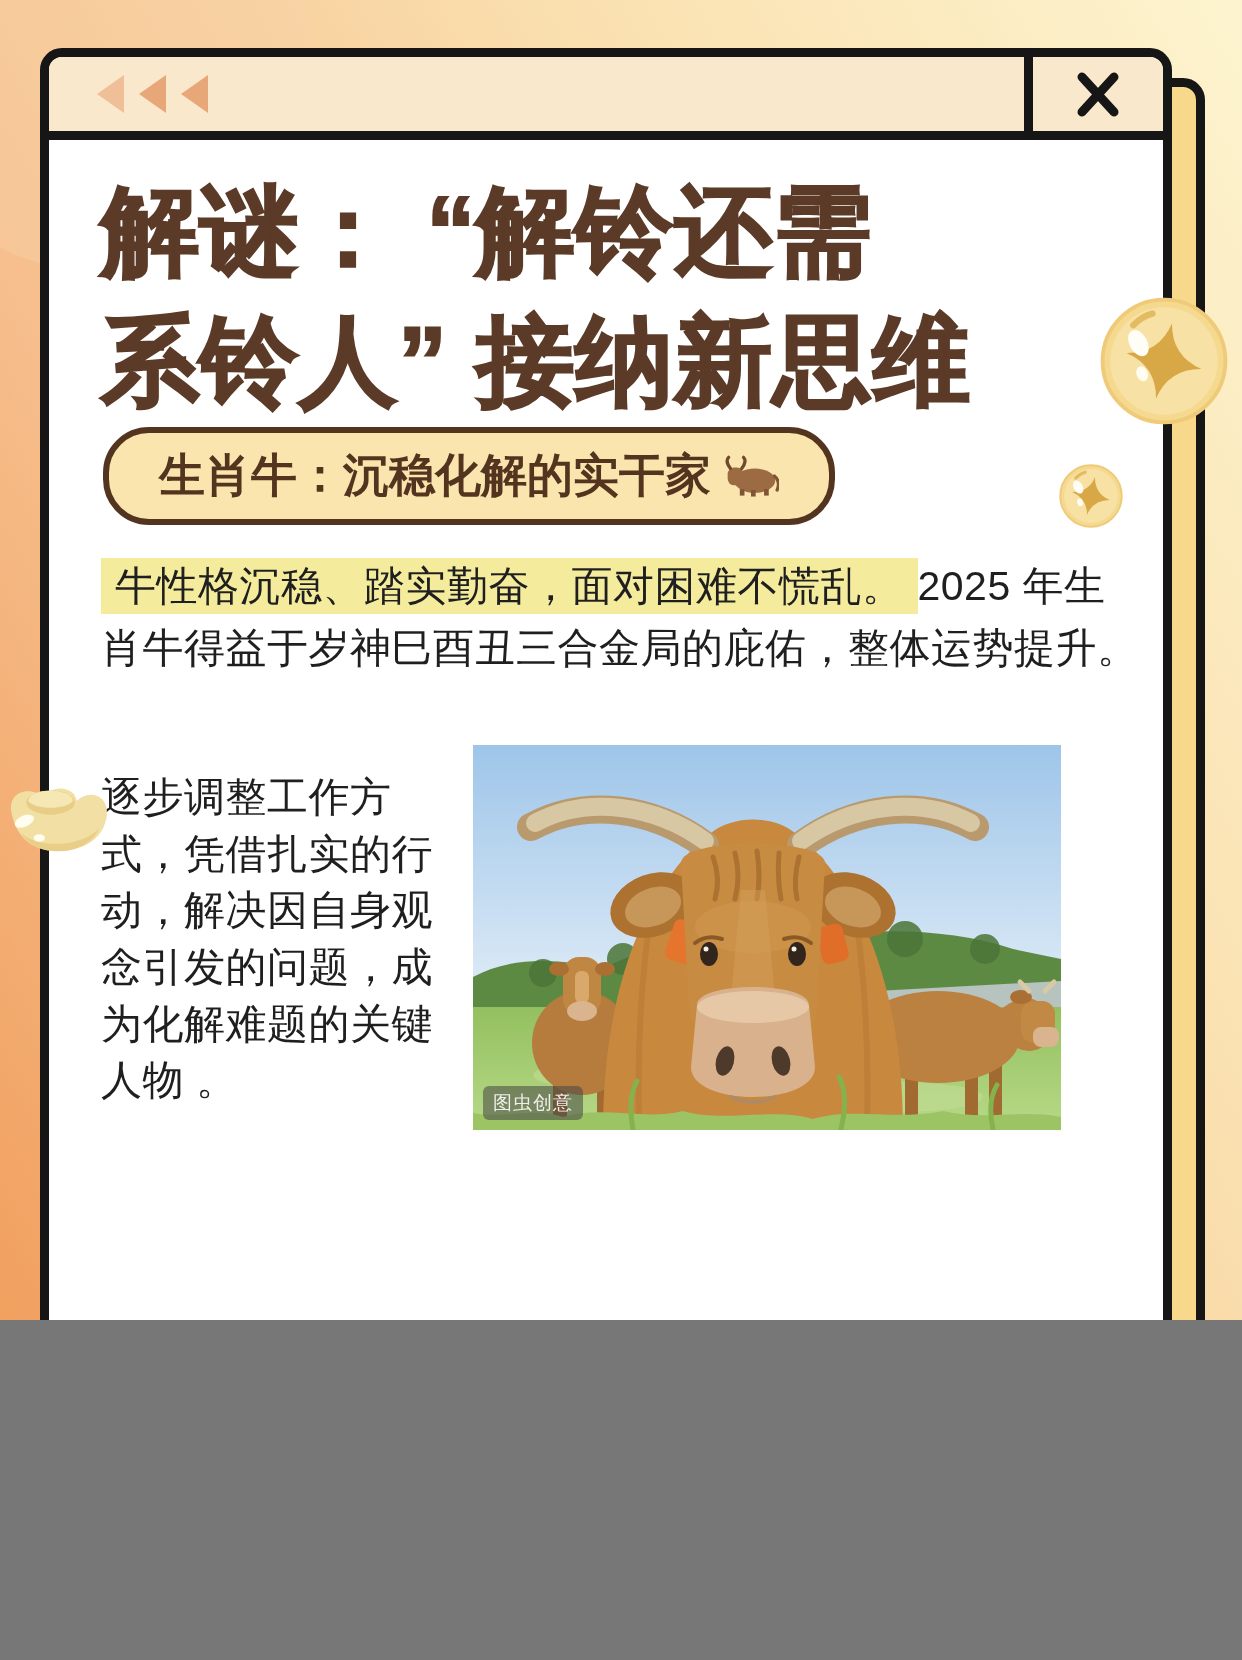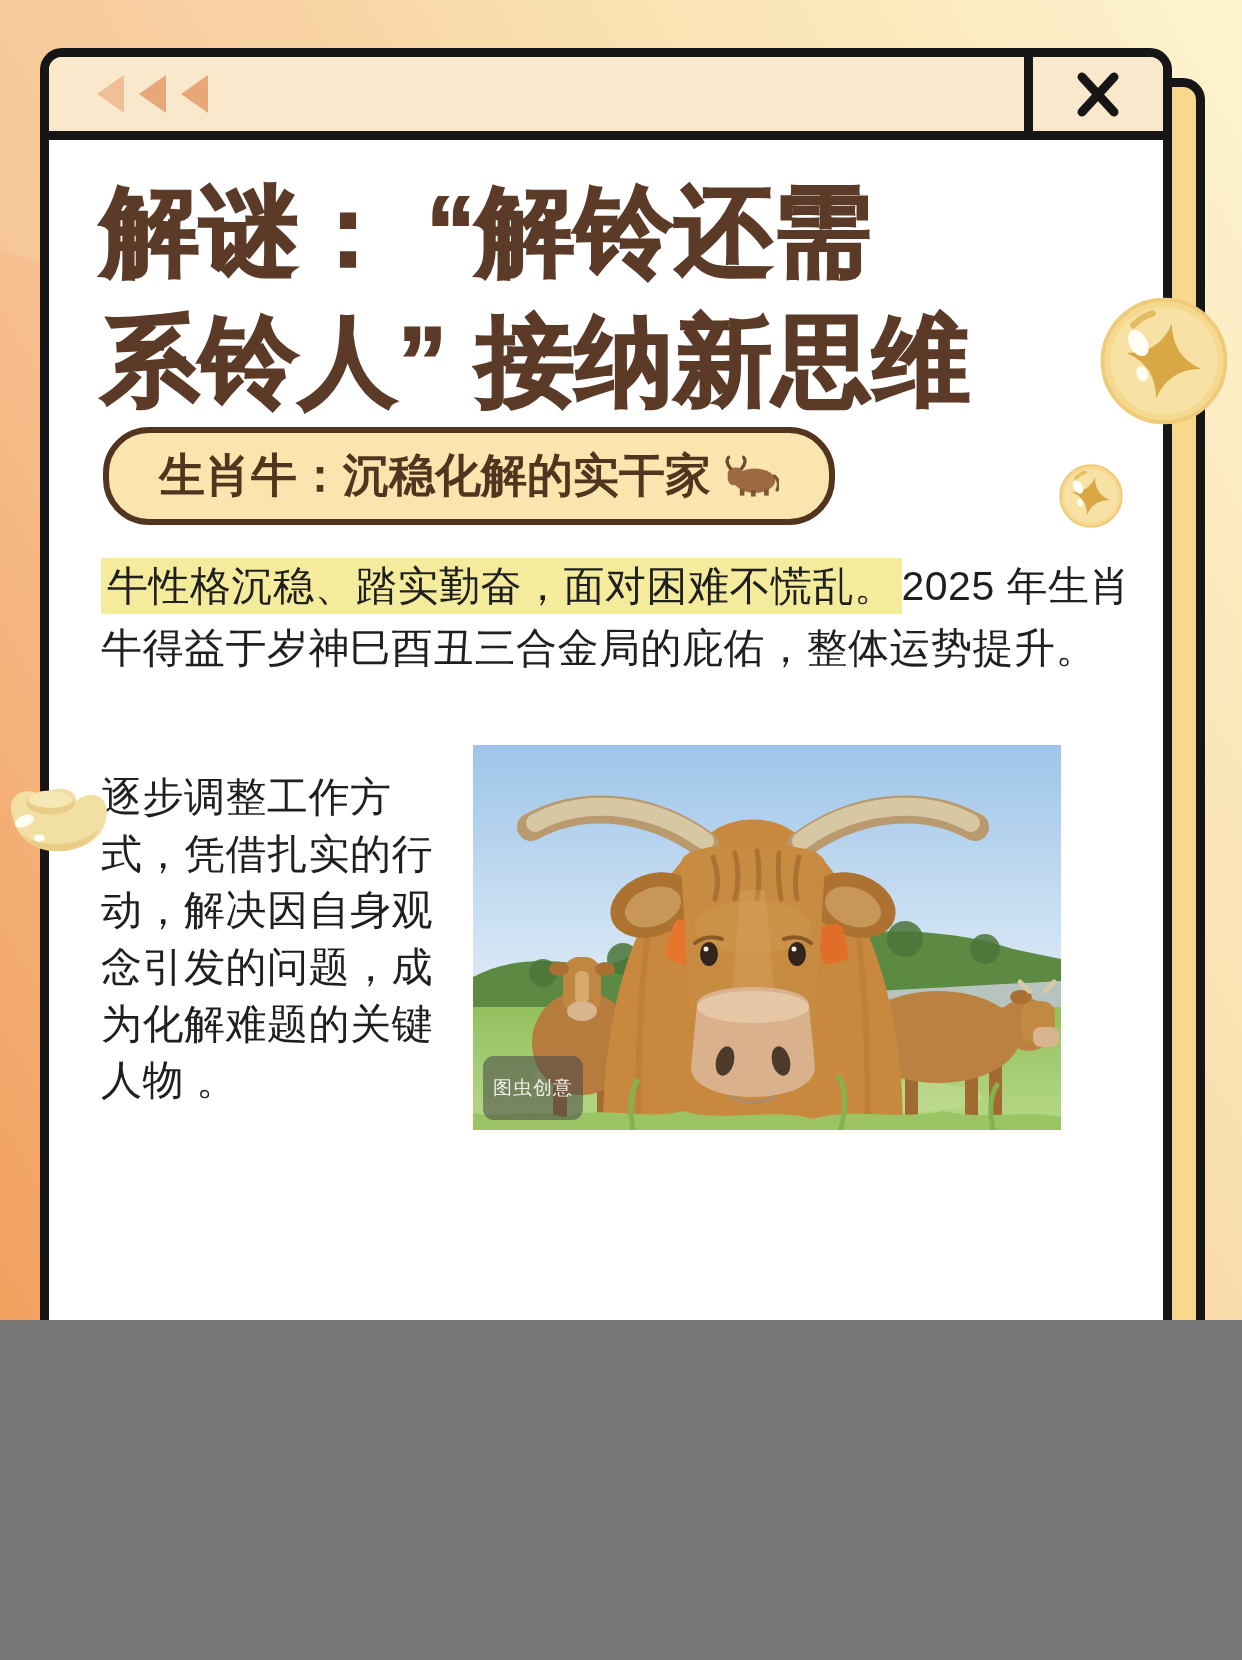--- a/index.html
+++ b/index.html
@@ -23,30 +23,30 @@
   .close-box{width:130px;border-left:9px solid #161616;display:flex;align-items:center;justify-content:center;cursor:pointer;}
 
   .content{padding:0 18px 0 52px;}
   .page-title{margin:26px 0 0;font-size:98px;line-height:1.33;color:#5B3A27;font-weight:800;
     letter-spacing:1px;-webkit-text-stroke:2.2px #5B3A27;}
   .pill{display:inline-flex;align-items:center;gap:12px;margin-left:2px;
     padding:12px 50px;background:#FBE5AE;border:6px solid #53351F;border-radius:46px;
     font-size:46px;font-weight:700;color:#53351F;}
   .para{margin:0;font-size:41px;line-height:1.52;color:#1F1F1F;font-weight:500;letter-spacing:.5px;}
   .para1{margin-top:30px;}
-  .hl{background:#F4EC9C;padding:5px 6px;}
+  .hl{background:#F4EC9C;padding:5px 14px;}
   .para2{margin-top:52px;}
 
   .bottom-row{margin-top:66px;display:flex;}
   .side-text{width:372px;flex:none;padding-top:24px;margin:0;font-size:41px;line-height:1.38;
     color:#1F1F1F;font-weight:500;letter-spacing:.5px;}
   .photo{position:relative;width:588px;height:385px;flex:none;overflow:hidden;background:#BCD6EC;}
   .photo svg{display:block;width:100%;height:100%;}
   .watermark{position:absolute;left:10px;bottom:10px;background:rgba(70,70,70,.55);
-    color:#F0EEE8;font-size:19px;padding:19px 10px;border-radius:11px;letter-spacing:1px;}
+    color:#F0EEE8;font-size:19px;padding:4px 10px;border-radius:6px;letter-spacing:1px;}
 
   .deco{position:absolute;}
   .coin-large{left:1100px;top:297px;width:128px;height:128px;}
   .coin-small{left:1059px;top:464px;width:64px;height:64px;}
   .coin-bottom{left:271px;top:1537px;width:112px;height:112px;}
   .ingot{left:2px;top:762px;width:112px;height:96px;}
   .deco svg{display:block;width:100%;height:100%;}
 </style>
 </head>
 <body>

